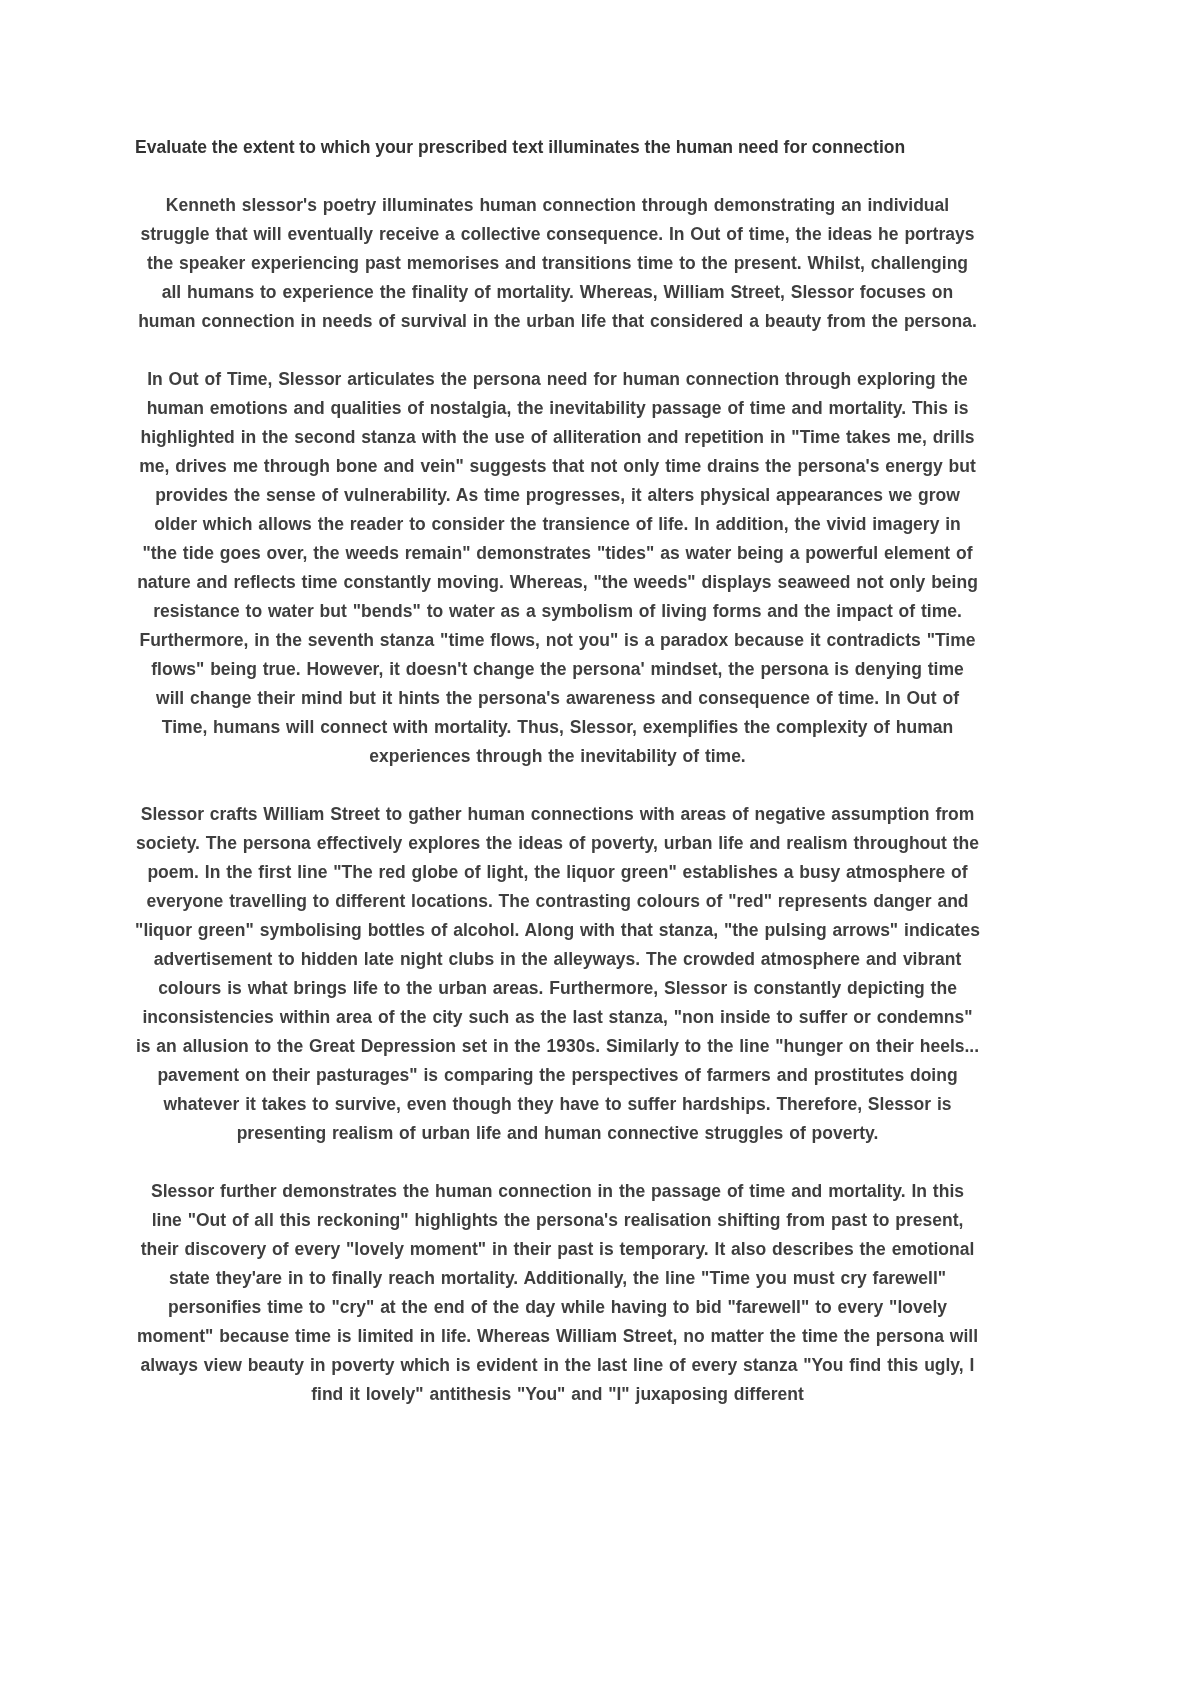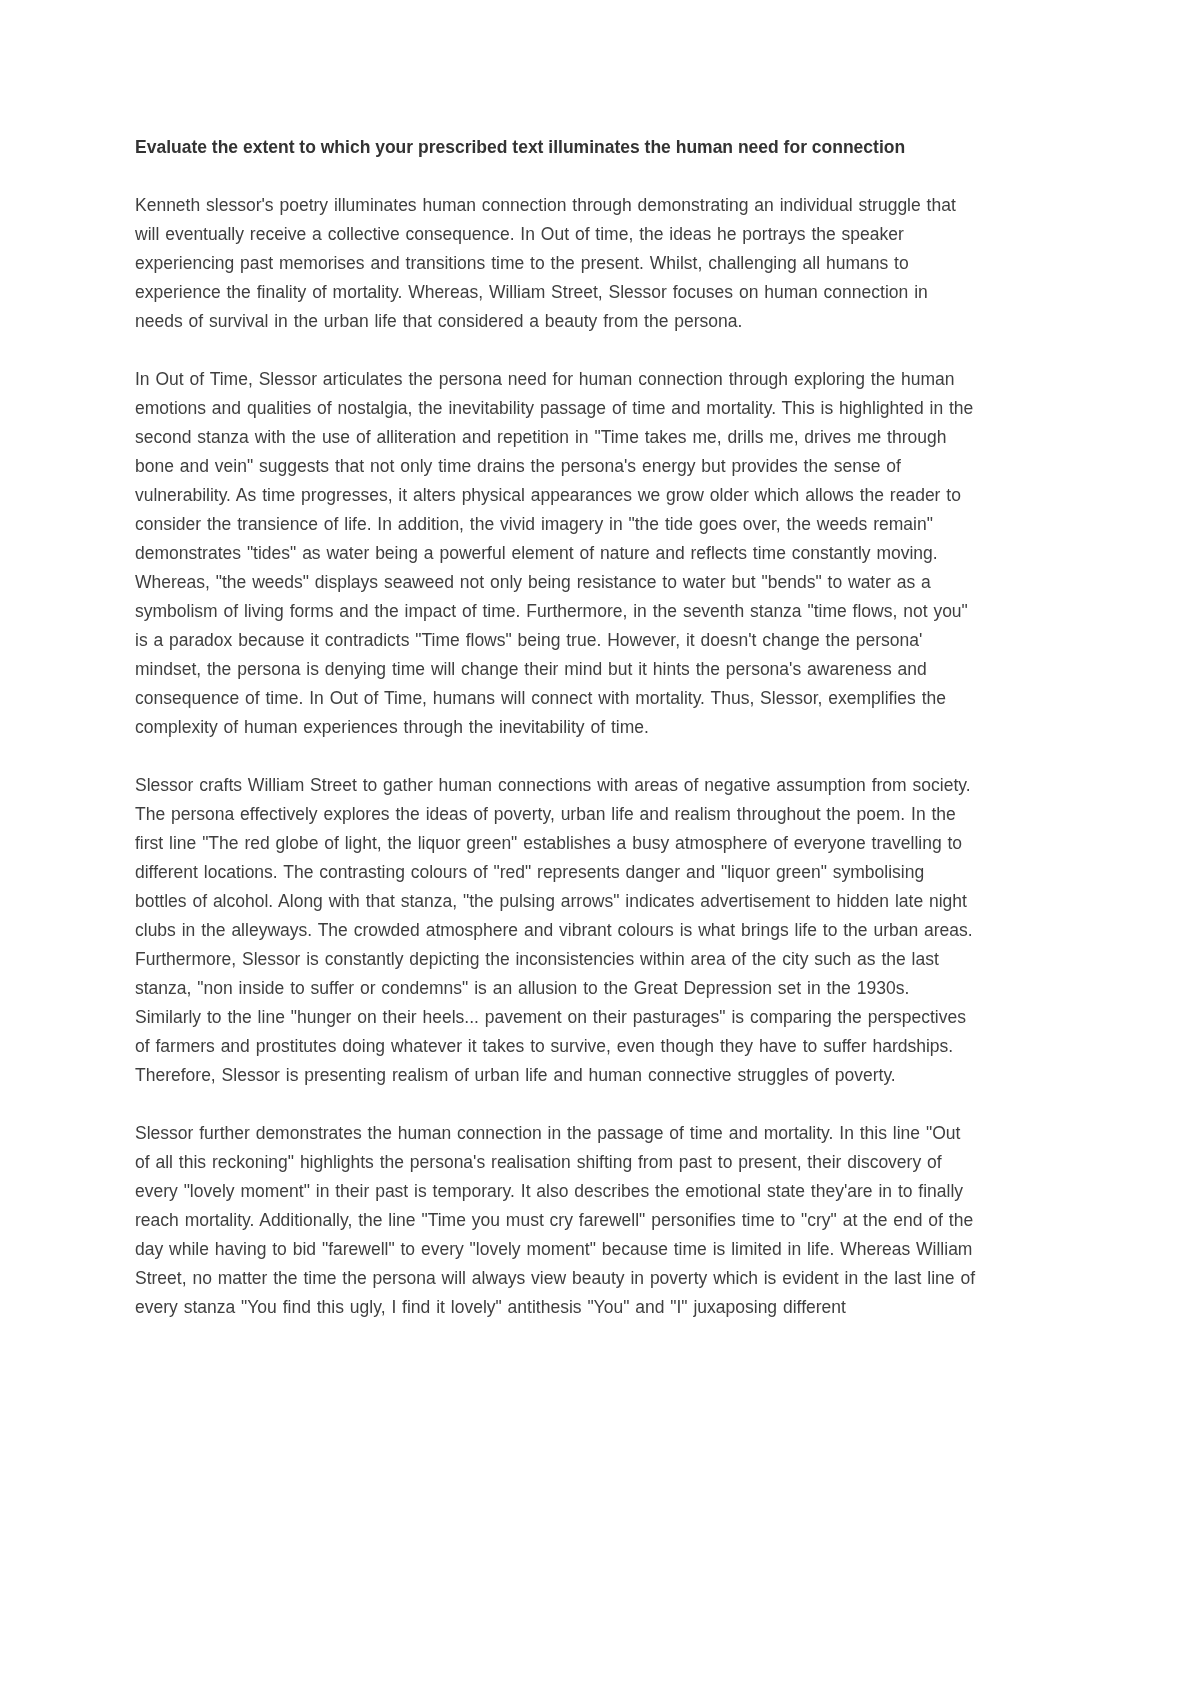--- a/index.html
+++ b/index.html
@@ -19,24 +19,24 @@
   }
   .essay-title {
     font-size: 17.5px;
     font-weight: bold;
     line-height: 29px;
     margin: 0 0 29px 0;
     color: #333333;
   }
   .essay-paragraph {
     font-size: 17.5px;
-    font-weight: normal;
+    font-weight: bold;
     line-height: 29px;
     margin: 0 0 29px 0;
-    text-align: left;
+    text-align: center;
     word-spacing: 1px;
   }
 </style>
 </head>
 <body>
 
 <div class="page">
   <h1 class="essay-title">Evaluate the extent to which your prescribed text illuminates the human need for connection</h1>
 
   <p class="essay-paragraph">Kenneth slessor's poetry illuminates human connection through demonstrating an individual struggle that will eventually receive a collective consequence. In Out of time, the ideas he portrays the speaker experiencing past memorises and transitions time to the present. Whilst, challenging all humans to experience the finality of mortality. Whereas, William Street, Slessor focuses on human connection in needs of survival in the urban life that considered a beauty from the persona.</p>

